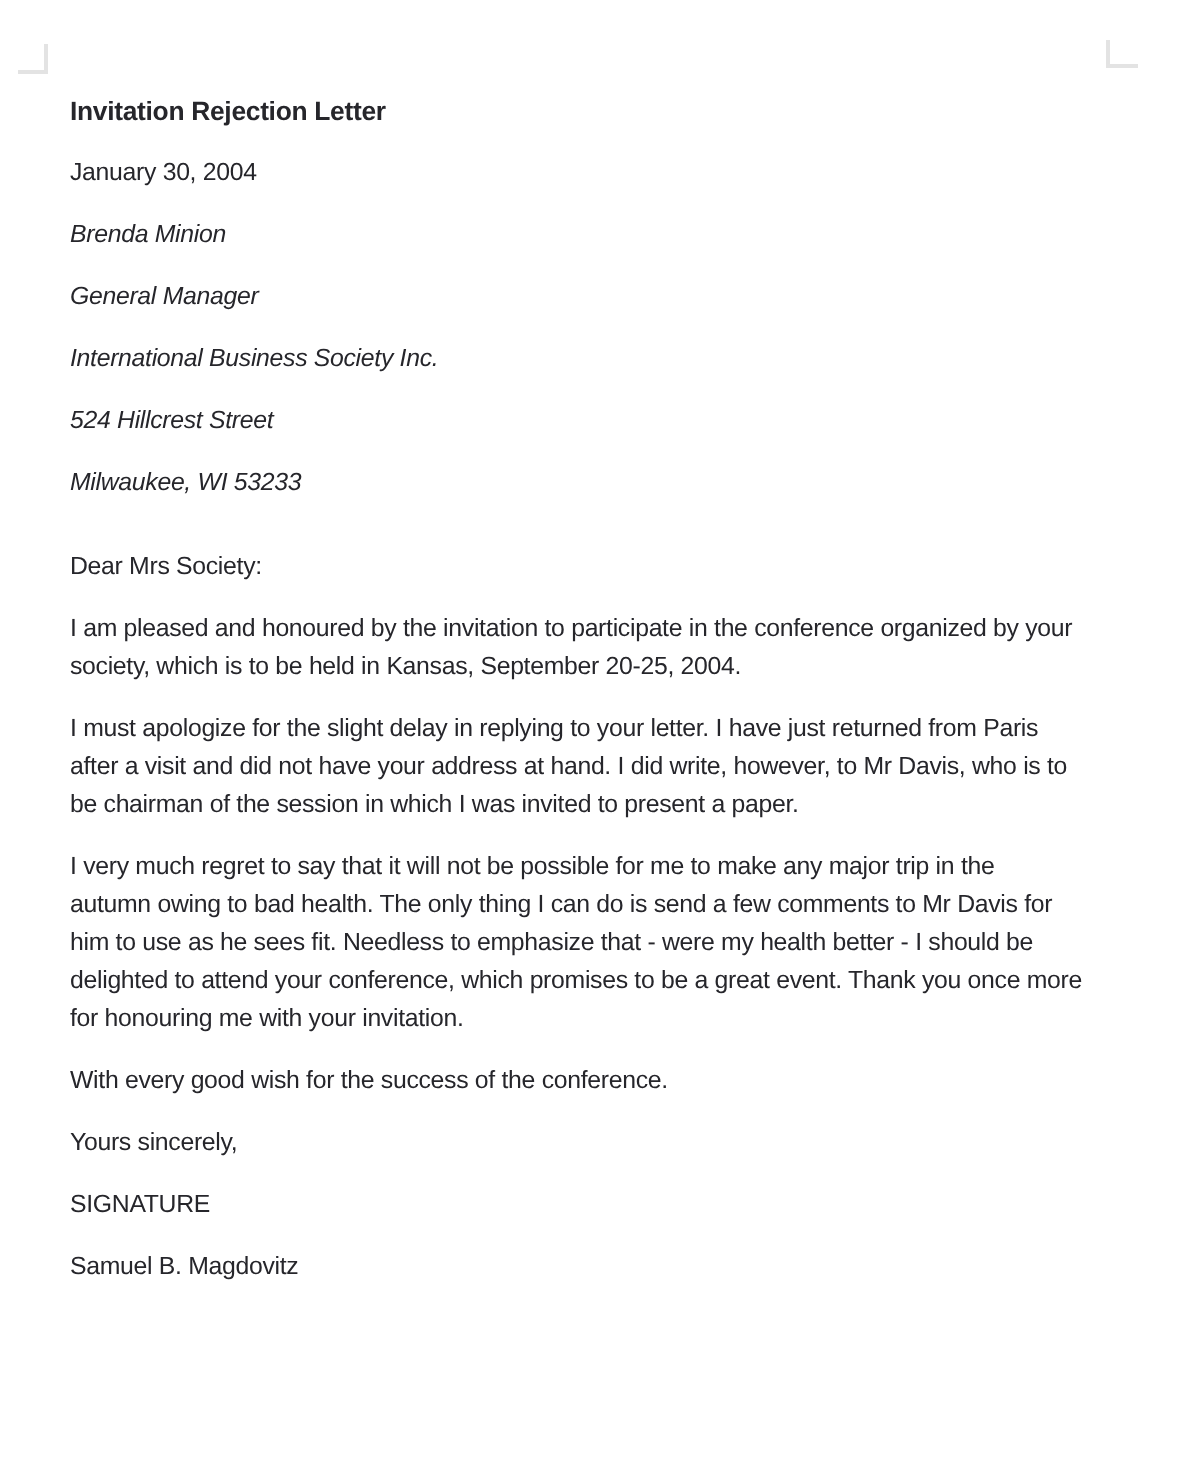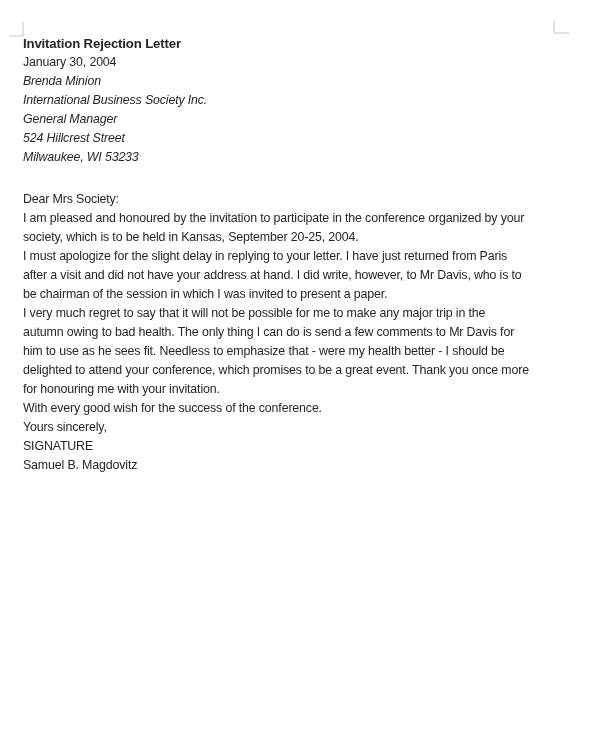--- a/index.html
+++ b/index.html
@@ -39,21 +39,21 @@
   .letter {
     position: absolute;
     left: 23px;
     top: 34px;
     width: 548px;
     font-size: 12.4px;
     line-height: 19px;
     letter-spacing: -0.15px;
   }
   .letter p, .letter h1 {
-    margin: 0;
+    margin: 12px;
     white-space: pre-line;
   }
   .title {
     font-size: 13.2px;
     font-weight: bold;
     line-height: 19px;
     margin-left: 74px;
     margin-bottom: 15px;
     color: #26262b;
   }
@@ -76,22 +76,22 @@
   <div class="corner corner-right"></div>
 
   <div class="letter">
 
     <h1 class="title">Invitation Rejection Letter</h1>
 
     <p class="date">January 30, 2004</p>
 
     <div class="address">
       <p>Brenda Minion</p>
+      <p>General Manager</p>
       <p>International Business Society Inc.</p>
-      <p>General Manager</p>
       <p>524 Hillcrest Street</p>
       <p>Milwaukee, WI 53233</p>
     </div>
 
     <p class="salutation">Dear Mrs Society:</p>
 
     <p class="para-0">I am pleased and honoured by the invitation to participate in the conference organized by your
 society, which is to be held in Kansas, September 20-25, 2004.</p>
     <p class="para-1">I must apologize for the slight delay in replying to your letter. I have just returned from Paris
 after a visit and did not have your address at hand. I did write, however, to Mr Davis, who is to

